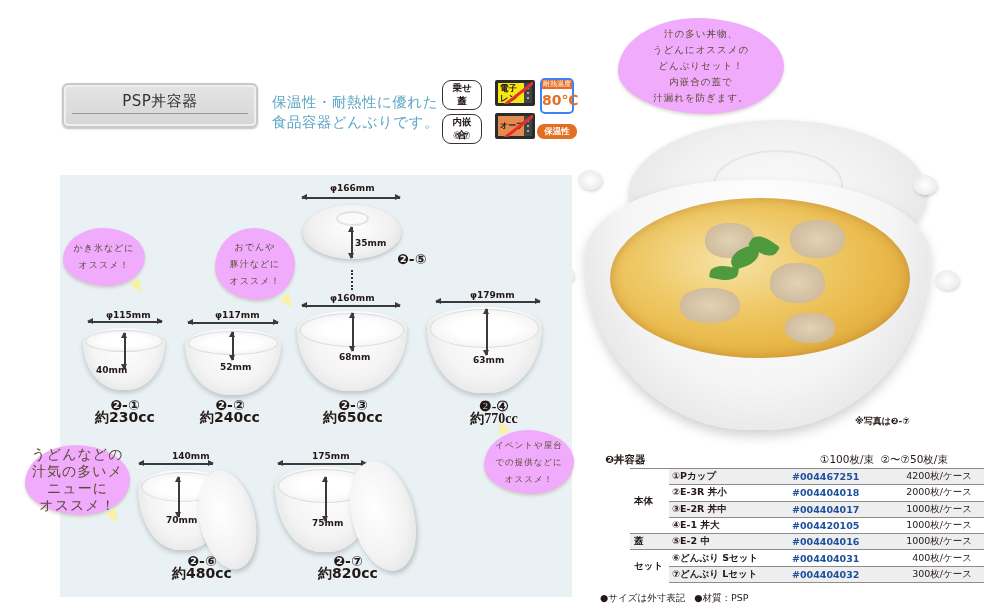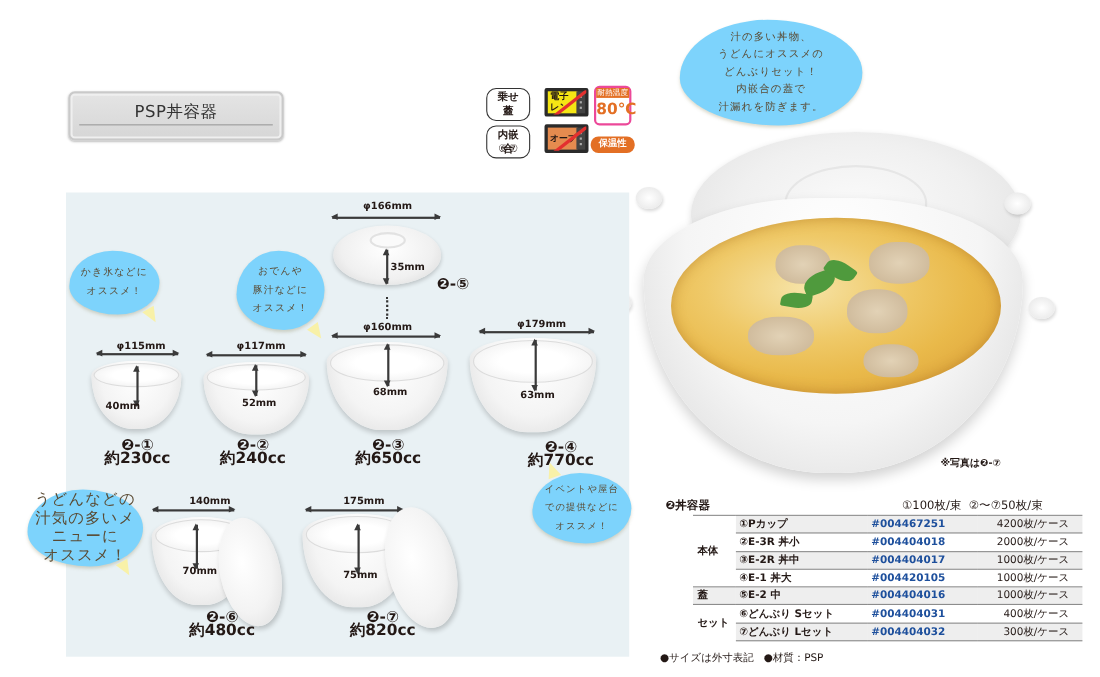--- a/index.html
+++ b/index.html
@@ -16,30 +16,30 @@
   .tagline{left:272px;top:92px;font-size:14.5px;line-height:20px;color:#5ba6c4;letter-spacing:.5px;}
 
   
   .pill{border:1.5px solid #333;border-radius:9px;font-size:9.5px;font-weight:bold;padding:1px 9px;background:#fff;text-align:center;width:40px;}
   .circ{font-size:10px;text-align:center;width:40px;}
   .oven{width:40px;height:26px;border:2px solid #2b2b2b;background:#2b2b2b;border-radius:2px;overflow:hidden;}
   .oven .scr{position:absolute;left:1px;top:1px;width:27px;height:20px;font-size:8.5px;font-weight:bold;line-height:10px;color:#231815;padding-left:2px;}
   .oven .pnl{position:absolute;right:1px;top:1px;width:8px;height:20px;background:#444;}
   .oven .dot{position:absolute;width:2px;height:2px;background:#aaa;}
   .oven .slash{position:absolute;left:-4px;top:11px;width:50px;height:3px;background:#e3302f;transform:rotate(-38deg);}
-  .heat{left:540px;top:78px;width:34px;height:36px;border:2px solid #ec4899;border-radius:5px;background:#fff;}
+  .heat{left:540px;top:78px;width:34px;height:36px;border:2px solid #3b82f6;border-radius:5px;background:#fff;}
   .heat .hd{background:#e36f24;color:#fff;font-size:7px;text-align:center;line-height:9px;}
   .heat .tv{color:#e36f24;font-size:14px;font-weight:bold;text-align:center;line-height:22px;}
   .keep{left:537px;top:124px;width:40px;height:15px;border-radius:7px;background:#e36f24;color:#fff;font-size:8.5px;font-weight:bold;text-align:center;line-height:15px;}
 
   
   .panel{left:60px;top:175px;width:512px;height:422px;background:#e9f1f4;}
 
   
-  .cloud{background:#7dd3fc;border-radius:48% 52% 46% 54% / 55% 50% 50% 45%;
+  .cloud{background:#f0abfc;border-radius:48% 52% 46% 54% / 55% 50% 50% 45%;
     box-shadow:0 2px 3px rgba(120,110,60,.25);display:flex;align-items:center;justify-content:center;text-align:center;
     font-size:9px;line-height:17px;color:#5a4a32;letter-spacing:1px;}
   .cloud::before,.cloud::after{content:"";position:absolute;background:#f8f1a8;border-radius:50%;}
   .tail{position:absolute;width:0;height:0;border-left:6px solid transparent;border-right:6px solid transparent;border-top:14px solid #f8f1a8;}
 
   
   .bowl{background:radial-gradient(ellipse at 50% 25%,#ffffff 0%,#f4f4f4 55%,#d9d9d9 100%);
     border-radius:50% 50% 46% 46% / 22% 22% 78% 78%;box-shadow:0 3px 5px rgba(0,0,0,.18);}
   .bowl .rim{position:absolute;left:3%;right:3%;top:2px;height:36%;border-radius:50%;
     background:radial-gradient(ellipse,#ffffff 40%,#ececec 100%);border:1px solid #dcdcdc;}
@@ -85,20 +85,22 @@
   .photo-note{left:855px;top:415px;font-size:9px;font-weight:bold;}
 </style>
 </head>
 <body>
 
 <div class="abs title-plate">
   <div class="t">PSP丼容器</div>
   <div class="rule"></div>
 </div>
 <div class="abs tagline">
+  <div>保温性・耐熱性に優れた</div>
+  <div>食品容器どんぶりです。</div>
 </div>
 
 <div class="abs pill" style="left:442px;top:80px;">乗せ蓋</div>
 <div class="abs circ" style="left:442px;top:96px;">⑤</div>
 <div class="abs pill" style="left:442px;top:114px;">内嵌合</div>
 <div class="abs circ" style="left:442px;top:130px;">⑥⑦</div>
 
 <div class="abs oven" style="left:495px;top:80px;">
   <div class="scr" style="background:#f5e614;">
     <div>電子</div>
@@ -239,21 +241,21 @@
   <div>約650cc</div>
 </div>
 
 <div class="abs dim" style="left:470px;top:290px;">φ179mm</div>
 <div class="abs harr" style="left:436px;top:301px;width:104px;"></div>
 <div class="abs bowl" style="left:427px;top:307px;width:115px;height:86px;">
     <div class="rim" style="height:45%;"></div>
   </div>
 <div class="abs varr" style="left:486px;top:309px;height:46px;"></div>
 <div class="abs dim" style="left:473px;top:355px;">63mm</div>
-<div class="abs cap" style="left:480px;top:401px;width:60px;">
+<div class="abs cap" style="left:464px;top:401px;width:60px;font-family:Liberation Serif, serif;">
   <div>❷-④</div>
   <div>約770cc</div>
 </div>
 
 <div class="abs dim" style="left:172px;top:451px;">140mm</div>
 <div class="abs harr" style="left:139px;top:463px;width:74px;"></div>
 <div class="abs bowl" style="left:138px;top:470px;width:90px;height:80px;">
     <div class="rim" style="height:38%;"></div>
   </div>
 <div class="abs lid-side" style="left:200px;top:470px;width:55px;height:100px;transform:rotate(-12deg);"></div>

